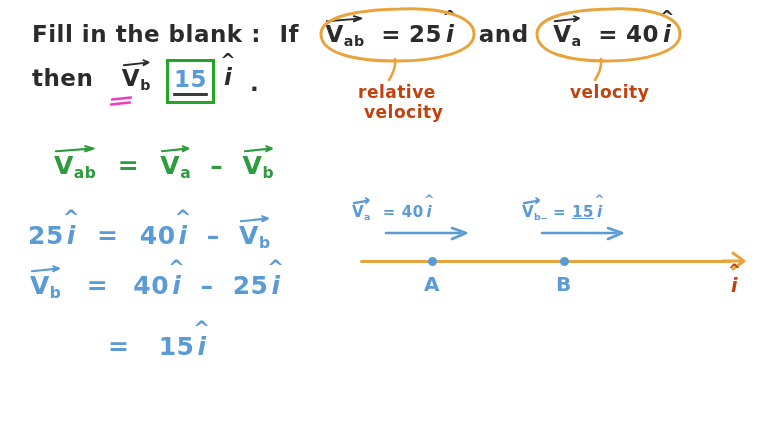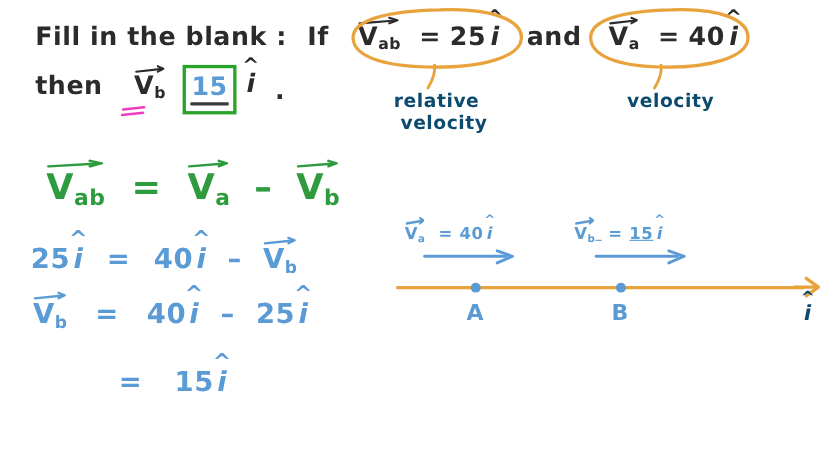--- a/index.html
+++ b/index.html
@@ -25,21 +25,21 @@
   
   .hand {
     font-family: "DejaVu Sans", sans-serif;
     font-weight: 600;
     letter-spacing: 0.5px;
     white-space: nowrap;
   }
   .ink-dark  { color: #2b2b2b; }
   .ink-blue  { color: #5b9bd5; }
   .ink-green { color: #2e9b3e; }
-  .ink-orange{ color: #0c4a6e; }
+  .ink-orange{ color: #c2410c; }
 
   
   .vec {
     display: inline-block;
     position: relative;
     padding-top: 3px;
   }
   .vec > .base { position: relative; }
   .vec .arrowbar {
     position: absolute;
@@ -137,21 +137,21 @@
     line-height: 20px;
     text-align: left;
   }
   #label-velocity {
     left: 570px; top: 82px;
     font-size: 17px;
     line-height: 20px;
   }
 
   
-  #step-1 { left: 42px; top: 148px; font-size: 32px; }
+  #step-1 { left: 54px; top: 148px; font-size: 25px; }
   #step-2 { left: 28px; top: 218px; font-size: 25px; }
   #step-3 { left: 30px; top: 268px; font-size: 25px; }
   #step-4 { left: 108px; top: 330px; font-size: 25px; }
 
   .op { display: inline-block; padding: 0 8px; }
   .op-tight { display: inline-block; padding: 0 6px; }
 
   
   #diagram { left: 352px; top: 196px; width: 400px; height: 110px; }
   #axis-line {
@@ -186,21 +186,21 @@
     top: 76px;
     font-size: 20px;
   }
   #label-a { left: 72px; }
   #label-b { left: 204px; }
 
   .vec-annot {
     position: absolute;
     font-size: 15px;
   }
-  #annot-va { left: 16px; top: 4px; }
+  #annot-va { left: 0; top: 4px; }
   #annot-vb { left: 170px; top: 4px; text-decoration: underline; }
 
   .vec-arrow {
     position: absolute;
     height: 16px;
   }
   #arrow-va { left: 32px; top: 30px; width: 86px; }
   #arrow-vb { left: 188px; top: 30px; width: 86px; }
   .vec-arrow svg { display: block; width: 100%; height: 100%; overflow: visible; }
 </style>

